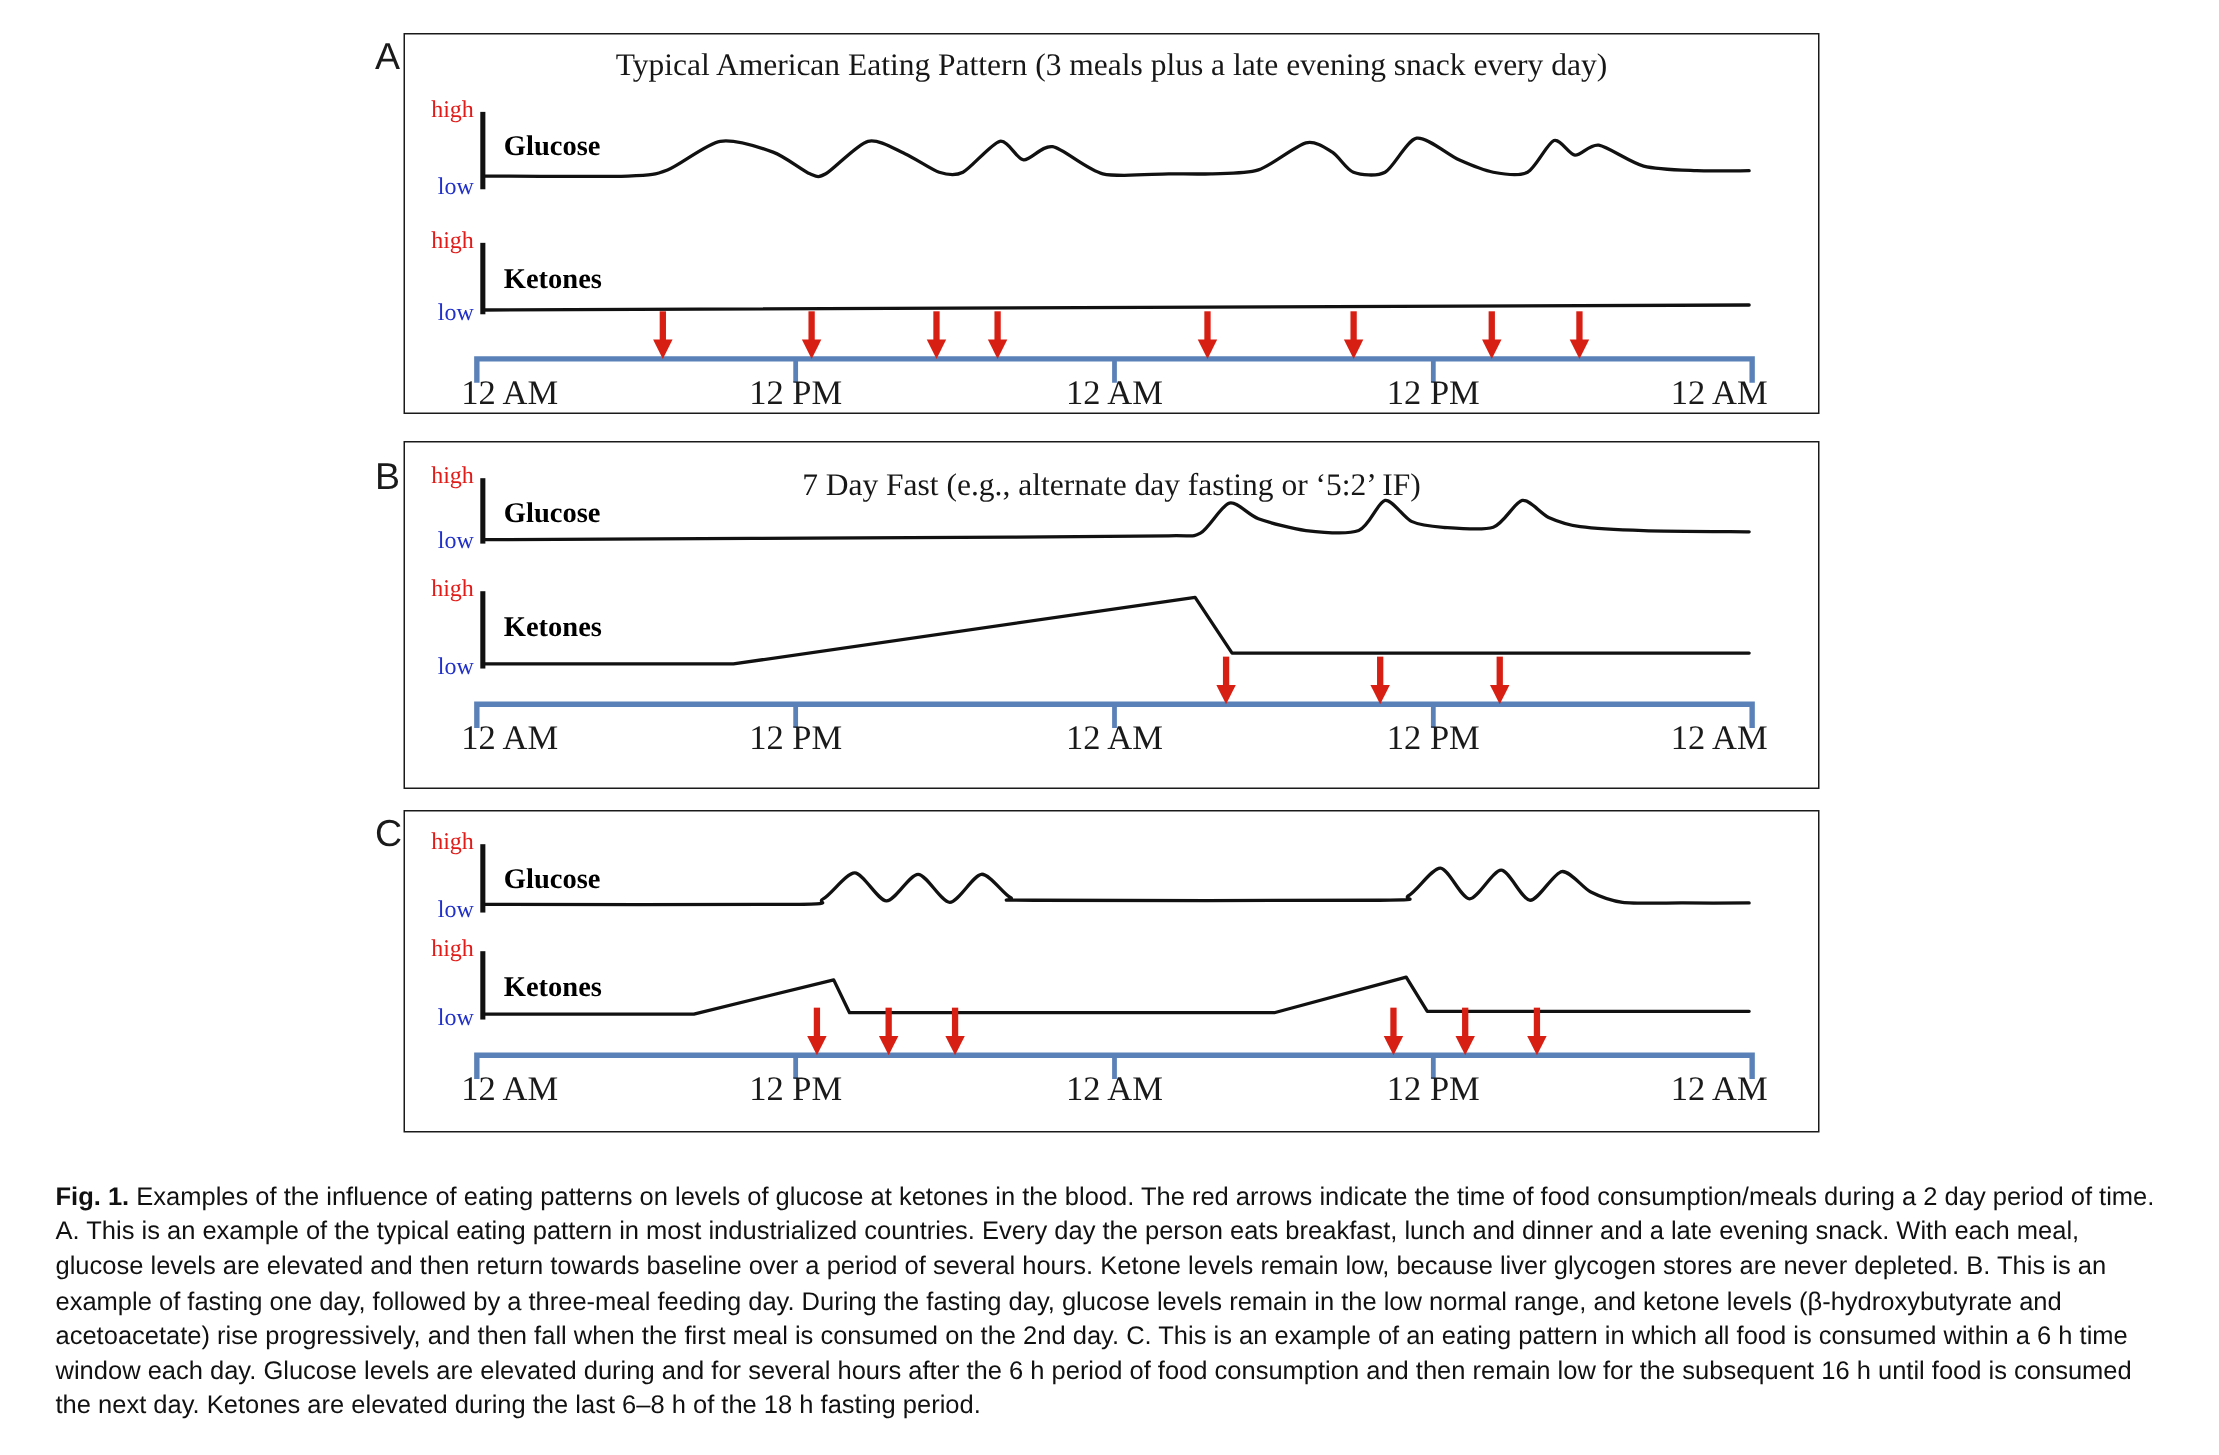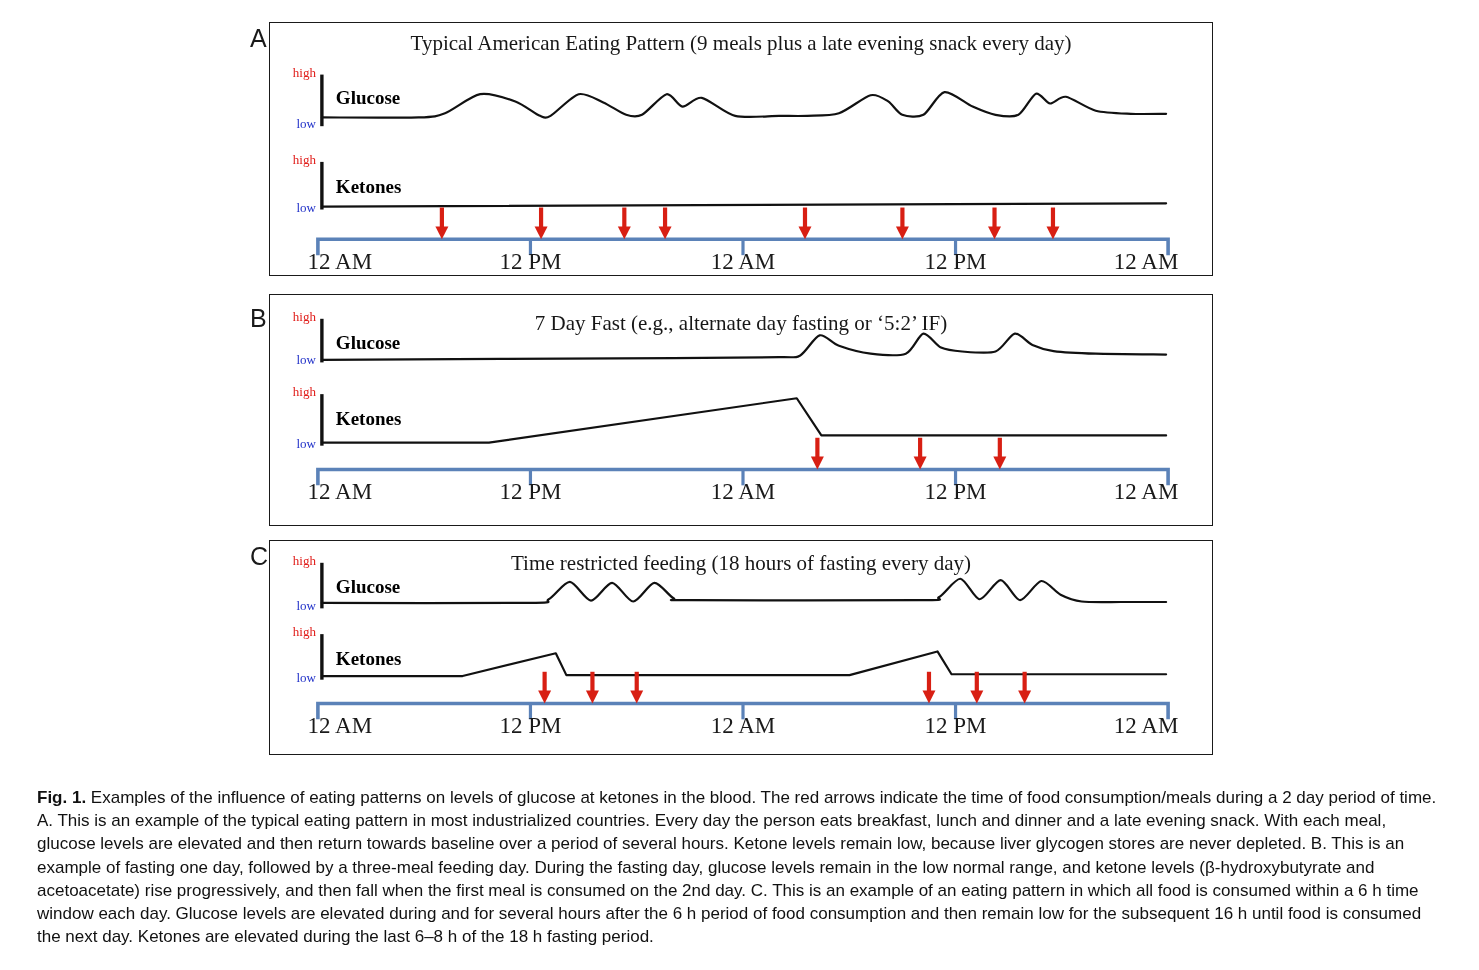--- a/index.html
+++ b/index.html
@@ -61,21 +61,21 @@
     position: absolute;
     left: 0; top: 0;
     width: 100%;
     height: 100%;
     overflow: visible;
   }
 
   .axis-label {
     position: absolute;
     font-family: "Liberation Serif", serif;
-    font-size: 13px;
+    font-size: 16px;
     line-height: 1;
     white-space: nowrap;
   }
   .axis-high { color: #e01b18; }
   .axis-low  { color: #2030c8; text-align: right; }
 
   .trace-name {
     position: absolute;
     font-family: "Liberation Serif", serif;
     font-weight: bold;
@@ -111,21 +111,21 @@
 
 <div id="figure-root">
 
   <div class="panel-stack">
 
     <span class="panel-letter" id="letter-a">A</span>
     <span class="panel-letter" id="letter-b">B</span>
     <span class="panel-letter" id="letter-c">C</span>
 
     <div class="panel" id="panel-a">
-      <div class="panel-title" style="top:8px;">Typical American Eating Pattern (9 meals plus a late evening snack every day)</div>
+      <div class="panel-title" style="top:8px;">Typical American Eating Pattern (3 meals plus a late evening snack every day)</div>
       <svg class="svg-layer" id="svg-a" viewBox="0 0 944 254" preserveAspectRatio="none">
           <line x1="52" y1="52" x2="52" y2="104" stroke="#111111" stroke-width="3.4" stroke-linecap="butt"></line>
           <line x1="52" y1="140" x2="52" y2="188" stroke="#111111" stroke-width="3.4" stroke-linecap="butt"></line>
           <path d="M 52.00 95.16 C 64.92 95.16, 132.49 95.71, 148.94 95.16 C 165.39 94.61, 167.15 94.12, 175.38 91.00 C 183.60 87.88, 201.22 73.35, 210.63 71.76 C 220.03 70.17, 237.88 76.13, 245.88 79.04 C 253.87 81.95, 265.85 91.66, 270.55 93.60 C 275.25 95.54, 275.95 96.51, 281.13 93.60 C 286.30 90.69, 302.27 73.56, 309.32 71.76 C 316.38 69.96, 327.65 77.31, 334.00 80.08 C 340.35 82.85, 351.74 90.90, 356.91 92.56 C 362.08 94.22, 367.37 95.33, 372.77 92.56 C 378.18 89.79, 392.05 72.87, 397.45 71.76 C 402.86 70.65, 408.61 83.75, 413.31 84.24 C 418.01 84.73, 425.65 74.15, 432.70 75.40 C 439.75 76.65, 455.85 91.17, 466.19 93.60 C 476.53 96.03, 500.61 93.60, 510.25 93.60 C 519.88 93.60, 530.46 93.95, 538.45 93.60 C 546.44 93.25, 561.71 93.77, 570.17 91.00 C 578.63 88.23, 595.32 74.39, 601.90 72.80 C 608.48 71.21, 615.30 76.41, 619.53 79.04 C 623.76 81.67, 628.93 90.76, 633.63 92.56 C 638.32 94.36, 649.13 95.61, 654.77 92.56 C 660.41 89.51, 669.34 70.79, 675.92 69.68 C 682.50 68.57, 697.31 81.19, 704.13 84.24 C 710.94 87.29, 720.93 91.45, 727.04 92.56 C 733.15 93.67, 744.55 95.40, 749.95 92.56 C 755.36 89.72, 763.35 72.77, 767.58 71.24 C 771.81 69.71, 777.68 80.70, 781.67 81.12 C 785.67 81.54, 791.43 73.39, 797.54 74.36 C 803.65 75.33, 818.80 86.11, 827.50 88.40 C 836.20 90.69, 853.35 91.10, 862.75 91.52 C 872.15 91.94, 893.30 91.52, 898.00 91.52" fill="none" stroke="#111111" stroke-width="2.2" stroke-linejoin="round" stroke-linecap="round"></path>
           <path d="M 52.00 185.12 L 898.00 181.76" fill="none" stroke="#111111" stroke-width="2.2" stroke-linejoin="round" stroke-linecap="round"></path>
           <path d="M 48 234 L 48 218 L 900 218 L 900 234" fill="none" stroke="#5b82b8" stroke-width="3.6" stroke-linejoin="miter" stroke-linecap="butt"></path>
           <line x1="261" y1="218" x2="261" y2="234" stroke="#5b82b8" stroke-width="3.2"></line>
           <line x1="474" y1="218" x2="474" y2="234" stroke="#5b82b8" stroke-width="3.2"></line>
           <line x1="687" y1="218" x2="687" y2="234" stroke="#5b82b8" stroke-width="3.2"></line>
           <g>
@@ -205,21 +205,20 @@
         <span class="trace-name" style="left: 65.8602px; top: 36.681px;">Glucose</span>
         <span class="trace-name" style="left: 65.8602px; top: 113.017px;">Ketones</span>
         <span class="tick-label" style="left: 69.8517px; top: 184.397px; transform: translateX(-50%);">12 AM</span>
         <span class="tick-label" style="left: 260.447px; top: 184.397px; transform: translateX(-50%);">12 PM</span>
         <span class="tick-label" style="left: 472.996px; top: 184.397px; transform: translateX(-50%);">12 AM</span>
         <span class="tick-label" style="left: 685.544px; top: 184.397px; transform: translateX(-50%);">12 PM</span>
         <span class="tick-label" style="left: 876.14px; top: 184.397px; transform: translateX(-50%);">12 AM</span>
       </div>
 
     <div class="panel" id="panel-c">
-      <div class="panel-title" style="top:10px;">Time restricted feeding (18 hours of fasting every day)</div>
       <svg class="svg-layer" id="svg-c" viewBox="0 0 944 215" preserveAspectRatio="none">
           <line x1="52" y1="22" x2="52" y2="68" stroke="#111111" stroke-width="3.4" stroke-linecap="butt"></line>
           <line x1="52" y1="94" x2="52" y2="140" stroke="#111111" stroke-width="3.4" stroke-linecap="butt"></line>
           <path d="M 52.00 62.48 C 79.73 62.48, 229.66 62.97, 259.98 62.48 C 290.29 61.99, 273.96 61.62, 279.36 58.80 C 284.77 55.98, 294.87 41.14, 300.51 41.32 C 306.15 41.50, 316.02 60.06, 321.66 60.18 C 327.30 60.30, 337.17 42.12, 342.81 42.24 C 348.45 42.36, 358.32 61.10, 363.96 61.10 C 369.60 61.10, 379.71 42.67, 385.11 42.24 C 390.52 41.81, 399.80 55.55, 404.50 57.88 C 409.20 60.21, 387.46 59.47, 420.36 59.72 C 453.26 59.97, 617.88 60.15, 651.25 59.72 C 684.62 59.29, 665.23 59.38, 670.64 56.50 C 676.04 53.62, 686.38 37.79, 691.79 38.10 C 697.19 38.41, 705.77 58.62, 711.17 58.80 C 716.58 58.98, 726.92 39.36, 732.33 39.48 C 737.73 39.60, 746.31 59.60, 751.71 59.72 C 757.12 59.84, 767.46 41.14, 772.86 40.40 C 778.27 39.66, 786.85 51.44, 792.25 54.20 C 797.65 56.96, 805.17 60.12, 813.40 61.10 C 821.63 62.08, 842.66 61.50, 853.94 61.56 C 865.22 61.62, 892.13 61.56, 898.00 61.56" fill="none" stroke="#111111" stroke-width="2.2" stroke-linejoin="round" stroke-linecap="round"></path>
           <path d="M 52.00 136.32 L 193.00 136.32 L 286.41 113.32 L 296.99 135.40 L 580.75 135.40 L 668.88 111.48 L 682.97 134.48 L 898.00 134.48" fill="none" stroke="#111111" stroke-width="2.2" stroke-linejoin="round" stroke-linecap="round"></path>
           <path d="M 48 180 L 48 164 L 900 164 L 900 180" fill="none" stroke="#5b82b8" stroke-width="3.6" stroke-linejoin="miter" stroke-linecap="butt"></path>
           <line x1="261" y1="164" x2="261" y2="180" stroke="#5b82b8" stroke-width="3.2"></line>
           <line x1="474" y1="164" x2="474" y2="180" stroke="#5b82b8" stroke-width="3.2"></line>
           <line x1="687" y1="164" x2="687" y2="180" stroke="#5b82b8" stroke-width="3.2"></line>
           <g>

